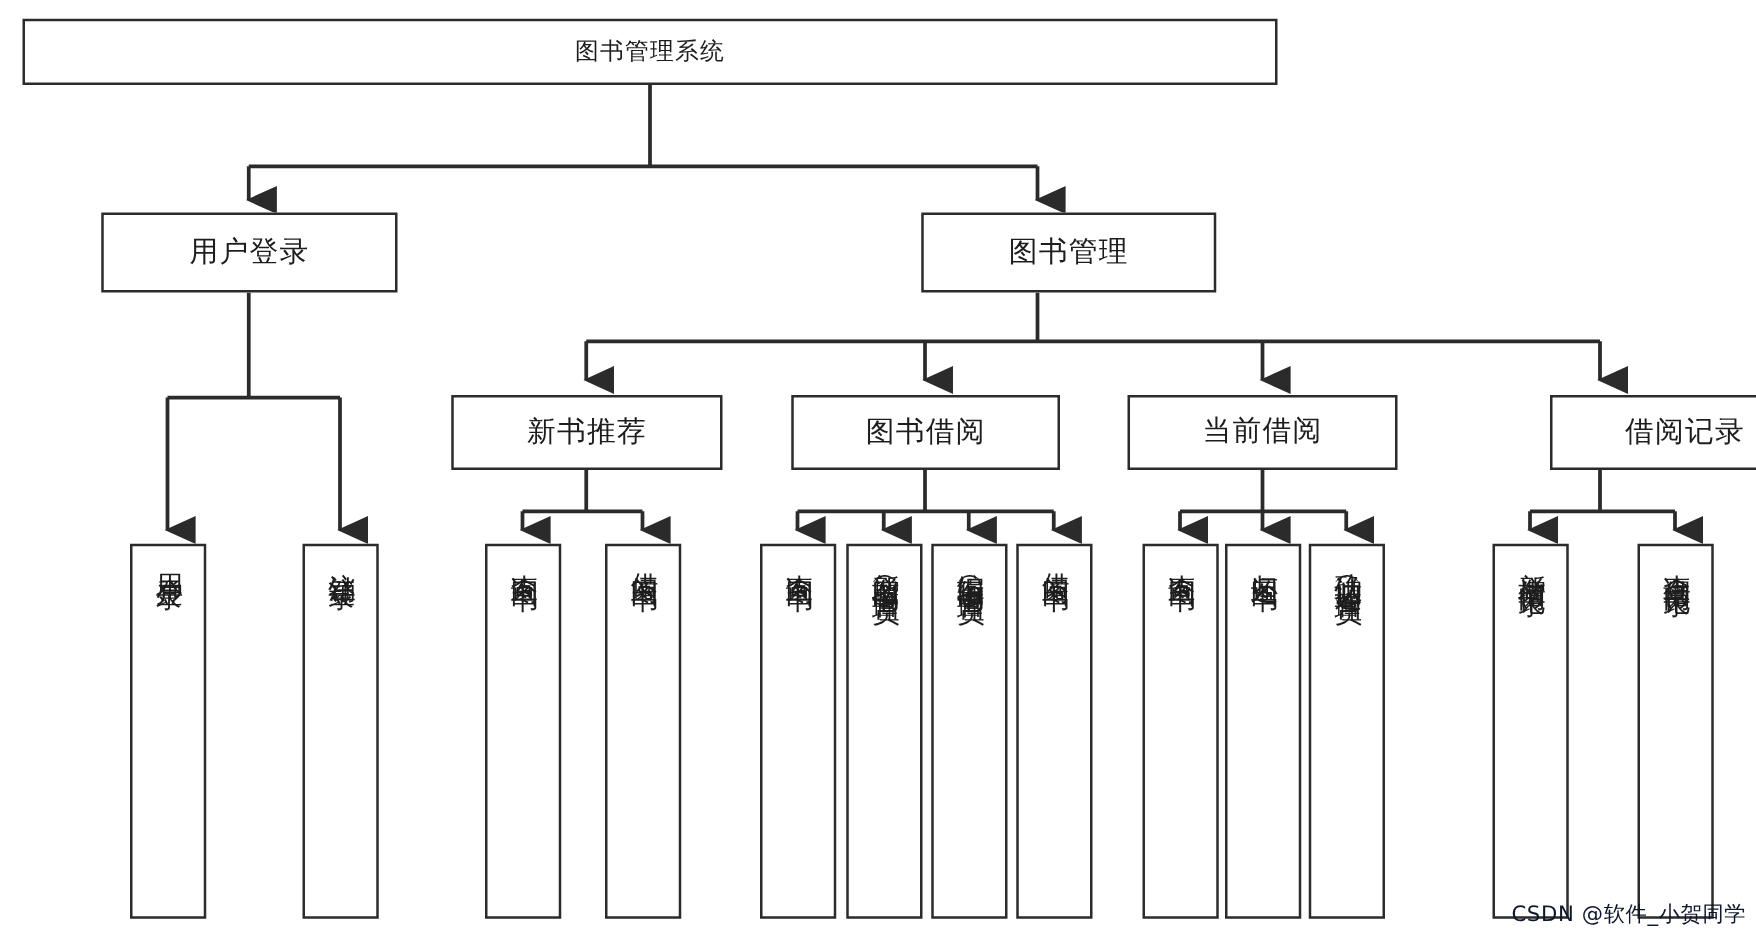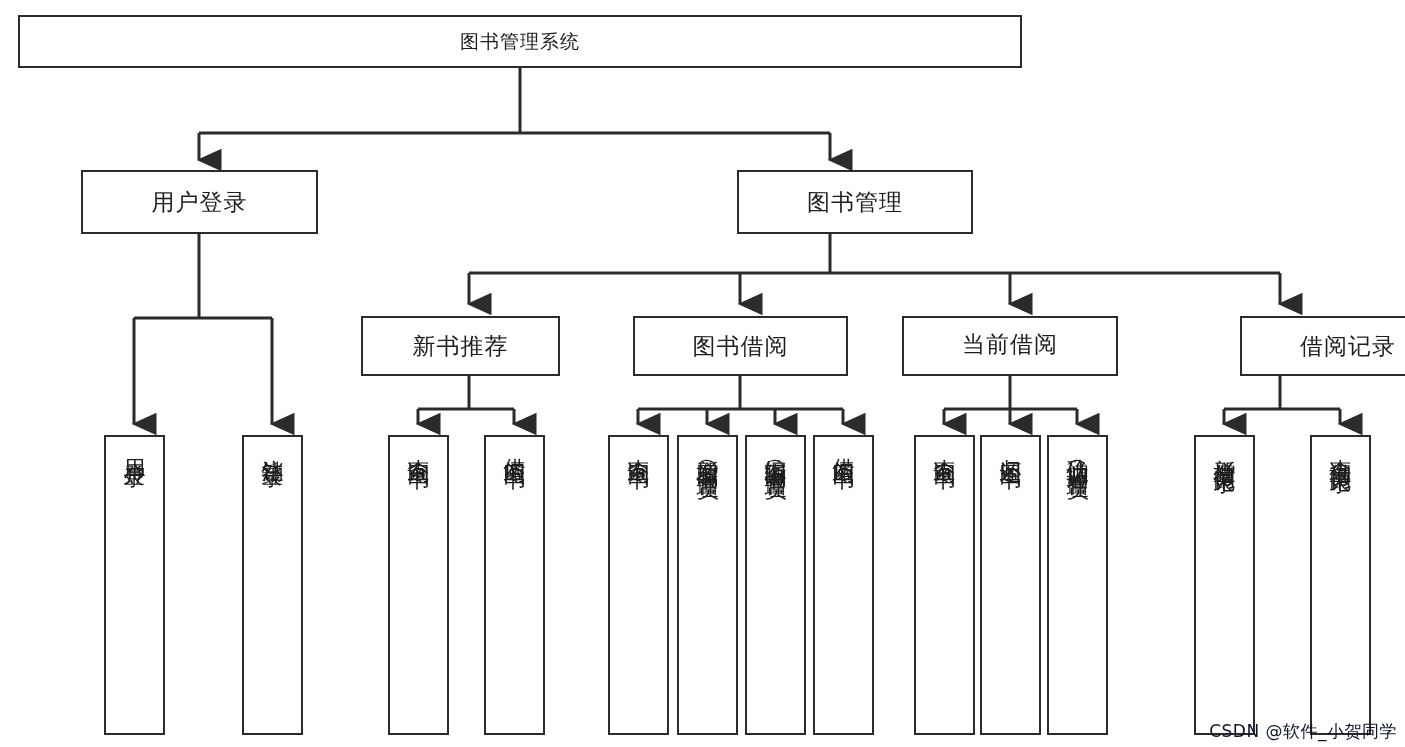--- a/index.html
+++ b/index.html
@@ -137,21 +137,21 @@
   </div>
 
   <div class="node h-node" style="left:81px; top:170px; width:237px; height:64px;">
     <span class="node-label">用户登录</span>
   </div>
 
   <div class="node h-node" style="left:712px; top:170px; width:236px; height:64px;margin-left:25px;">
     <span class="node-label">图书管理</span>
   </div>
 
-  <div class="node h-node" style="left:361px; top:316px; width:199px; height:60px;">
+  <div class="node h-node" style="left:361px; top:316px; width:217px; height:60px;">
     <span class="node-label">新书推荐</span>
   </div>
 
   <div class="node h-node" style="left:633px; top:316px; width:215px; height:60px;">
     <span class="node-label">图书借阅</span>
   </div>
 
   <div class="node h-node" style="left:902px; top:316px; width:216px; height:60px;font-family:Liberation Mono, monospace;">
     <span class="node-label">当前借阅</span>
   </div>

